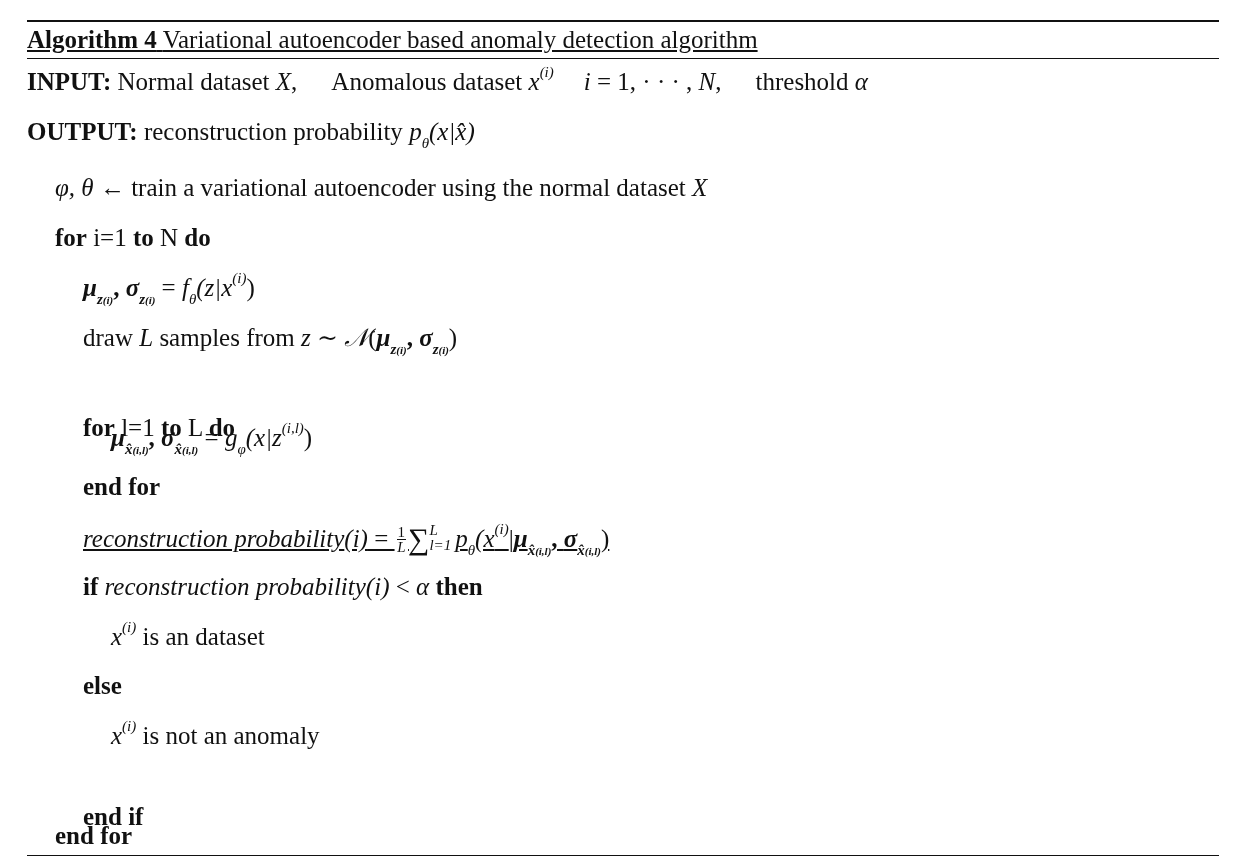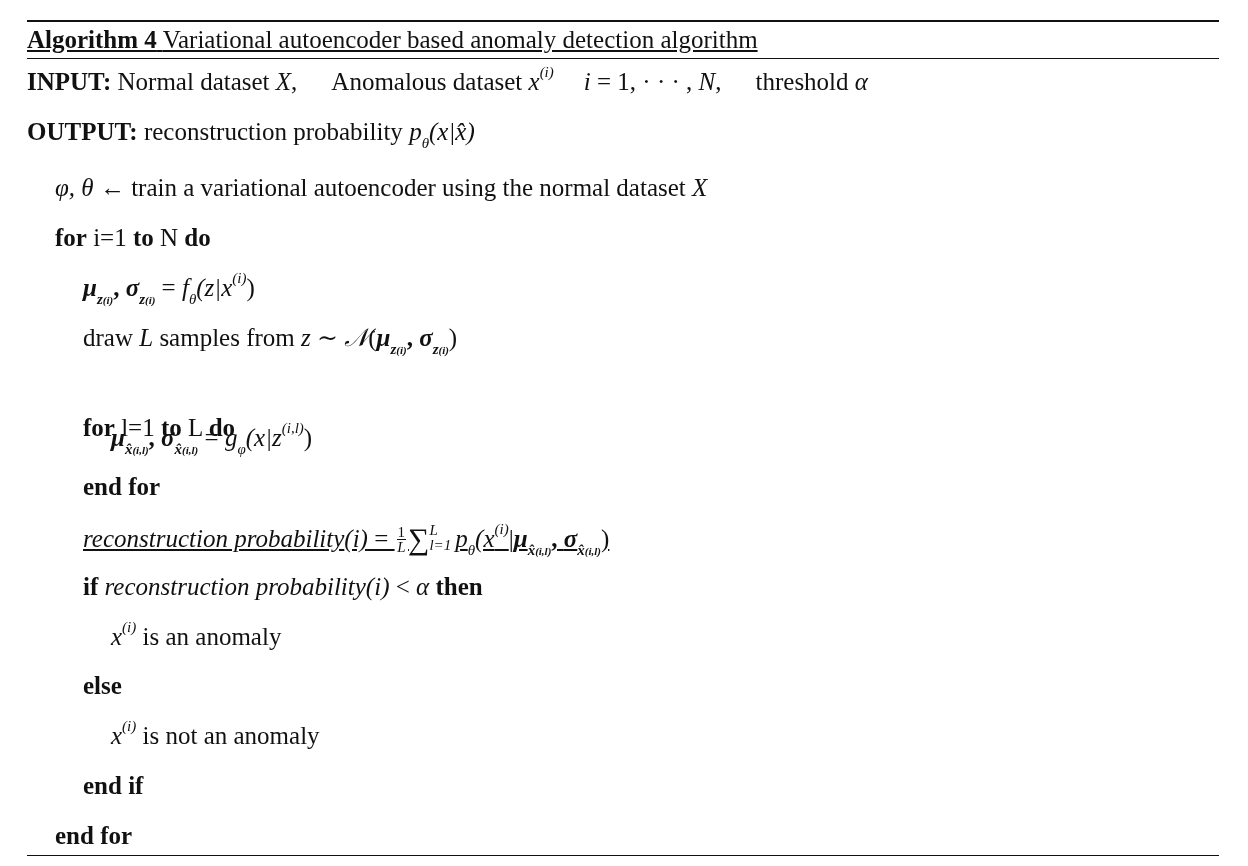--- a/index.html
+++ b/index.html
@@ -90,24 +90,24 @@
 
 <div class="line" style="left:83px; top:522px;text-decoration:underline;">
   <span class="i">reconstruction probability</span><span class="i">(i)</span><span> = </span><span class="frac"><span class="num">1</span><span class="den">L</span></span><span class="sum">∑</span><span class="sumlims"><span>L</span><span>l=1</span></span><span class="i">p</span><sub class="i">θ</sub><span class="i">(x</span><sup class="i">(i)</sup><span>|</span><span class="bi">μ</span><sub class="bi"><span>x̂</span><span style="font-size:11px">(i,l)</span></sub><span class="b">, </span><span class="bi">σ</span><sub class="bi"><span>x̂</span><span style="font-size:11px">(i,l)</span></sub><span>)</span>
 </div>
 
 <div class="line" style="left:83px; top:572px;">
   <span class="b">if</span><span class="i"> reconstruction probability</span><span class="i">(i)</span><span> &lt; </span><span class="i">α</span><span class="b"> then</span>
 </div>
 
 <div class="line" style="left:111px; top:622px;">
-  <span class="i">x</span><sup class="i">(i)</sup><span> is an anomaly</span>
+  <span class="i">x</span><sup class="i">(i)</sup><span> is an dataset</span>
 </div>
 
 <div class="line b" style="left:83px; top:671px;">else</div>
 
 <div class="line" style="left:111px; top:721px;">
   <span class="i">x</span><sup class="i">(i)</sup><span> is not an anomaly</span>
 </div>
 
-<div class="line b" style="left:83px; top:771px;">end if</div>
+<div class="line b" style="left:83px; top:802px;">end if</div>
 
 <div class="line b" style="left:55px; top:821px;">end for</div>
 
 </body></html>

